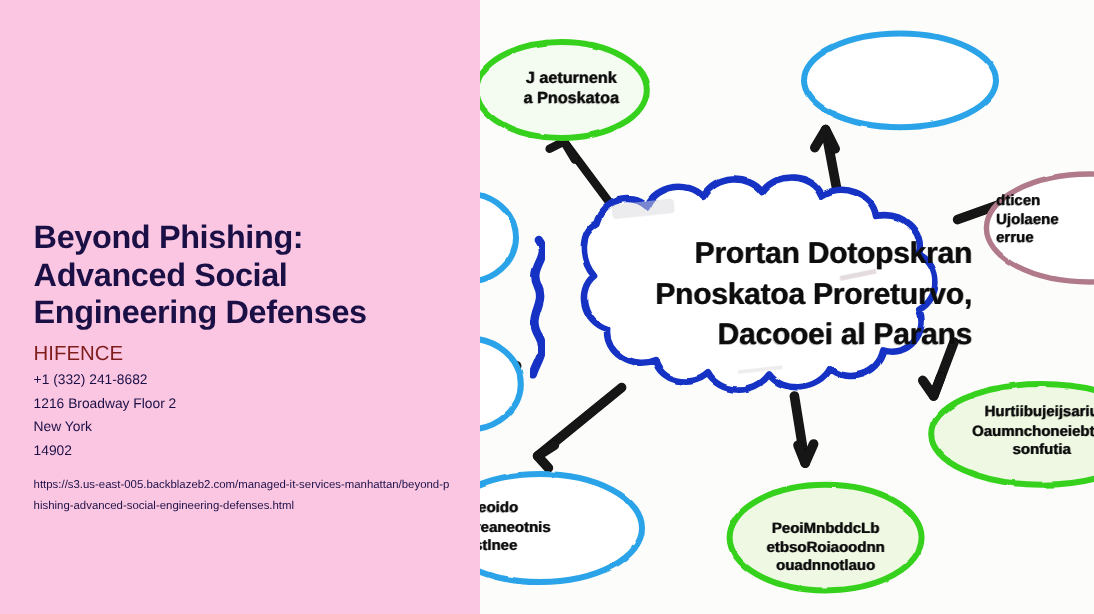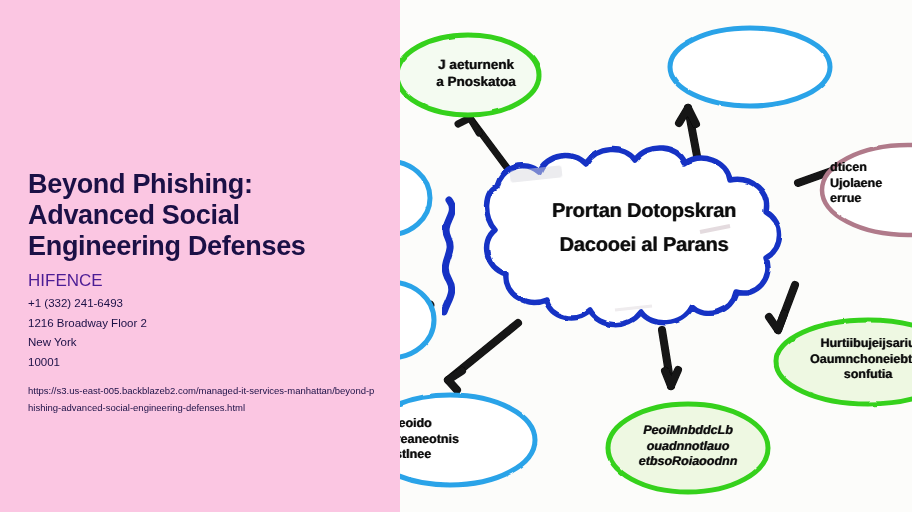--- a/index.html
+++ b/index.html
@@ -34,28 +34,28 @@
     left: 28px;
     top: 168px;
     width: 352px;
   }
   #title {
     font-size: 27px;
     line-height: 31px;
     font-weight: bold;
     color: #1b1046;
     letter-spacing: -0.3px;
-    margin: 1px 0 8px 0;
+    margin: 15px 0 8px 0;
     white-space: pre-line;
   }
   #brand {
     font-size: 17px;
     line-height: 21px;
     font-weight: 400;
-    color: #4c1d95;
+    color: #7f1d1d;
     margin: 0 0 3px 0;
   }
   .contact-line {
     font-size: 11.5px;
     line-height: 19.5px;
     color: #1b1046;
     margin: 0;
   }
   #url {
     font-size: 9.5px;
@@ -91,47 +91,47 @@
     pointer-events: none;
     text-rendering: geometricPrecision;
   }
   .blurline {
     display: block;
     white-space: nowrap;
     filter: blur(0.45px);
     text-shadow: 0.6px 0 0 rgba(20,20,20,.55), -0.5px 0.4px 0 rgba(40,40,40,.35);
   }
   #center-text {
-    left: 64px;
+    left: 50px;
     top: 194px;
     width: 360px;
-    font-size: 20px;
+    font-size: 25px;
     line-height: 34px;
     letter-spacing: -0.2px;
-    text-align: center;
+    text-align: right;
   }
   #center-text .blurline { filter: blur(0.5px); }
   .leaf-text { font-size: 13.5px; line-height: 17px; }
   .leaf-text.small { font-size: 12.5px; line-height: 15.5px; }
 </style>
 </head>
 <body>
 
 <div id="canvas">
 
   <div id="left-panel">
     <div id="panel-inner">
       <h1 id="title">Beyond Phishing:
 Advanced Social
 Engineering Defenses</h1>
       <div id="brand">HIFENCE</div>
-      <p class="contact-line">+1 (332) 241-6493</p>
+      <p class="contact-line">+1 (332) 241-8682</p>
       <p class="contact-line">1216 Broadway Floor 2</p>
       <p class="contact-line">New York</p>
-      <p class="contact-line">10001</p>
+      <p class="contact-line">14902</p>
       <div id="url">https://s3.us-east-005.backblazeb2.com/managed-it-services-manhattan/beyond-phishing-advanced-social-engineering-defenses.html</div>
     </div>
   </div>
 
   <div id="map-panel">
 
     <svg id="map-svg" viewBox="0 0 512 512" xmlns="http://www.w3.org/2000/svg">
       <defs>
         <filter id="rough" x="-20%" y="-20%" width="140%" height="140%">
           <feTurbulence type="fractalNoise" baseFrequency="0.045" numOctaves="3" seed="7" result="n"></feTurbulence>
@@ -226,20 +226,21 @@
 
       <g opacity=".5">
         <rect x="110" y="168" width="52" height="12" rx="3" fill="#d8d8de" transform="rotate(-6 136 174)"></rect>
         <path d="M300,232 L330,226" stroke="#c9b7be" stroke-width="4" fill="none"></path>
         <path d="M215,310 L252,306" stroke="#ded8dc" stroke-width="3" fill="none"></path>
       </g>
     </svg>
 
     <div class="node-text" id="center-text">
       <span class="blurline">Prortan Dotopskran</span>
+      <span class="blurline">Pnoskatoa Proreturvo,</span>
       <span class="blurline">Dacooei  al  Parans</span>
     </div>
 
     <div class="node-text leaf-text" style="left:0px; top:56px; width:152px;">
       <span class="blurline">J aeturnenk</span>
       <span class="blurline">a Pnoskatoa</span>
     </div>
 
 
     <div class="node-text leaf-text small" style="left:430px; top:160px; width:110px; text-align:left;">
@@ -247,24 +248,24 @@
       <span class="blurline">Ujolaene</span>
       <span class="blurline">errue</span>
     </div>
 
     <div class="node-text leaf-text small" style="left:372px; top:336px; width:192px;">
       <span class="blurline">Hurtiibujeijsariu</span>
       <span class="blurline">Oaumnchoneiebtea</span>
       <span class="blurline">sonfutia</span>
     </div>
 
-    <div class="node-text leaf-text small" style="left:203px; top:423px; width:170px;font-style:italic;">
+    <div class="node-text leaf-text small" style="left:203px; top:433px; width:170px;">
       <span class="blurline">PeoiMnbddcLb</span>
+      <span class="blurline">etbsoRoiaoodnn</span>
       <span class="blurline">ouadnnotlauo</span>
-      <span class="blurline">etbsoRoiaoodnn</span>
     </div>
 
     <div class="node-text leaf-text small" style="left:-12px; top:416px; width:130px; text-align:left;">
       <span class="blurline">s eoido</span>
       <span class="blurline">nreaneotnis</span>
       <span class="blurline">estlnee</span>
     </div>
 
   </div>
 </div>

